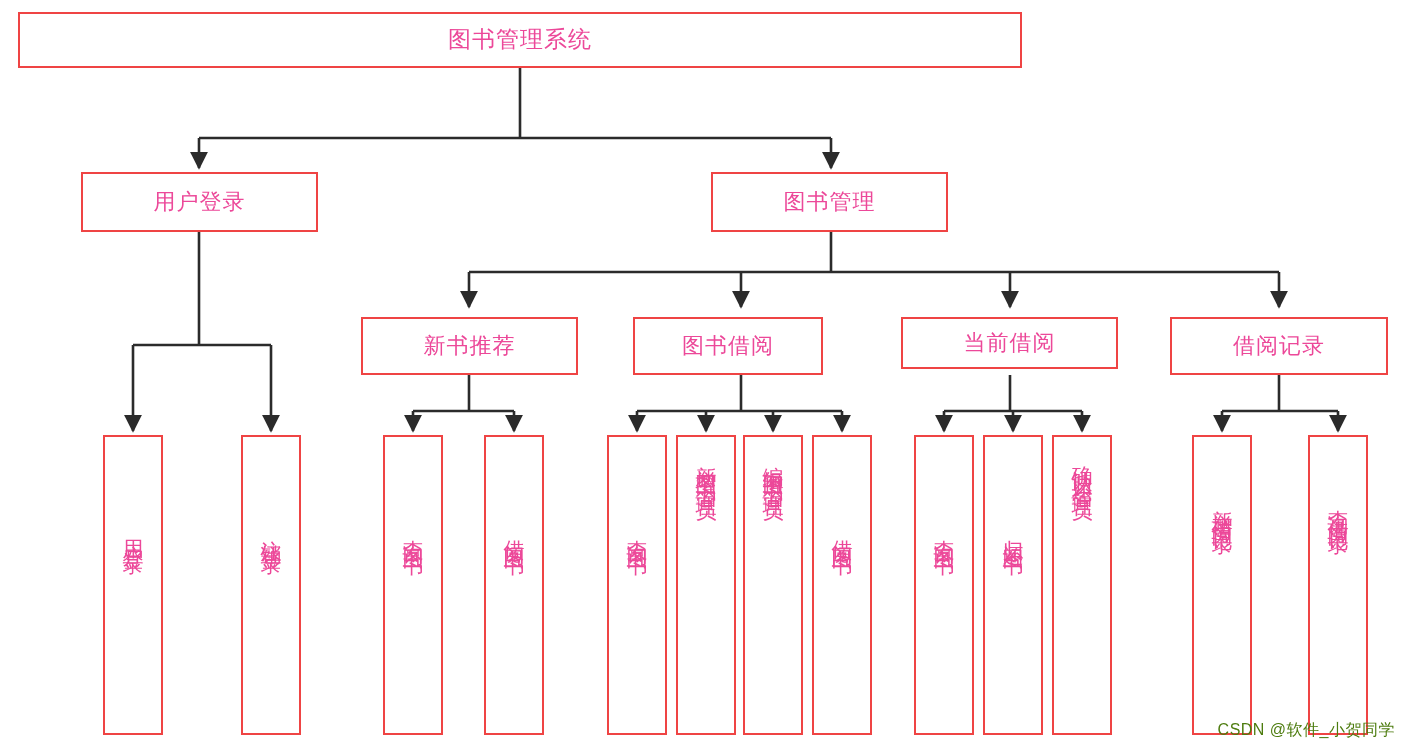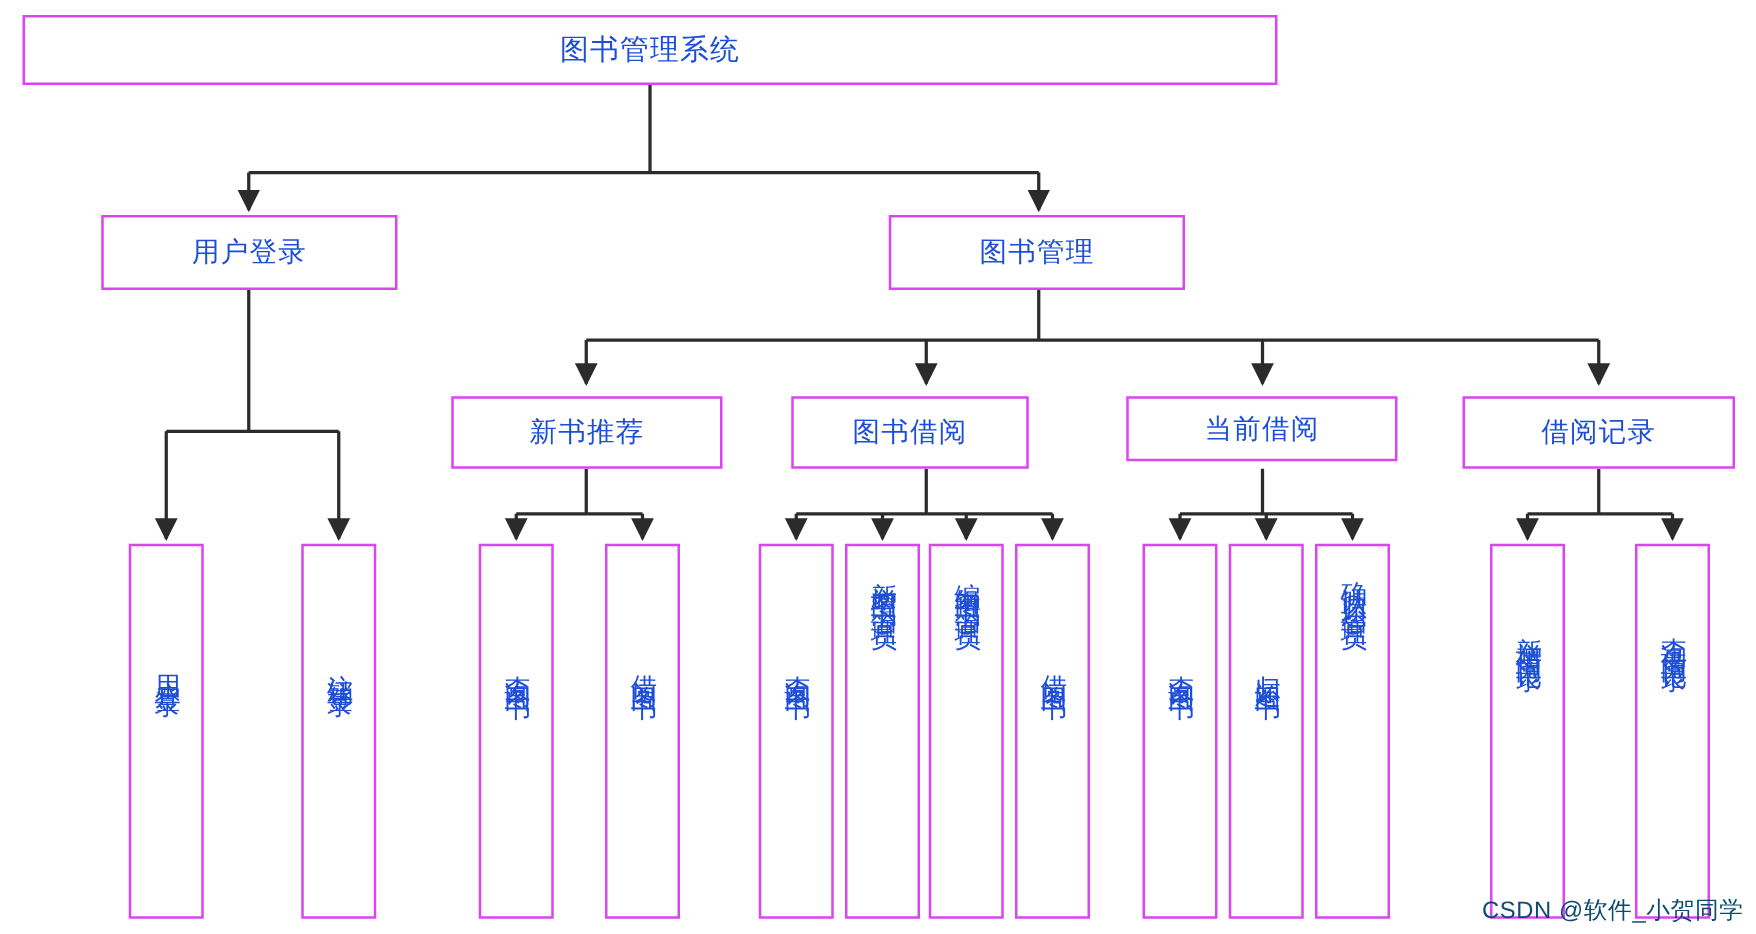--- a/index.html
+++ b/index.html
@@ -23,25 +23,25 @@
     left: 0;
     top: 0;
     width: 1405px;
     height: 747px;
     pointer-events: none;
   }
   .node {
     position: absolute;
     box-sizing: border-box;
     background: #ffffff;
-    border: 2px solid #d946ef;
+    border: 2px solid #ef4444;
     display: flex;
     align-items: center;
     justify-content: center;
-    color: #1d4ed8;
+    color: #ec4899;
   }
   .node.h {
     font-size: 22px;
     letter-spacing: 1px;
     line-height: 1.2;
   }
   .node.root {
     font-size: 23px;
   }
   .node.v {
@@ -68,22 +68,22 @@
     margin-top: 4px;
   }
   .label-h {
     display: block;
     white-space: nowrap;
   }
   #watermark {
     position: absolute;
     right: 10px;
     bottom: 6px;
-    font-size: 19px;
-    color: #0c4a6e;
+    font-size: 16px;
+    color: #4d7c0f;
     letter-spacing: 0.5px;
     white-space: nowrap;
     user-select: none;
   }
 </style>
 </head>
 <body>
 
 <div id="diagram-root">
 

